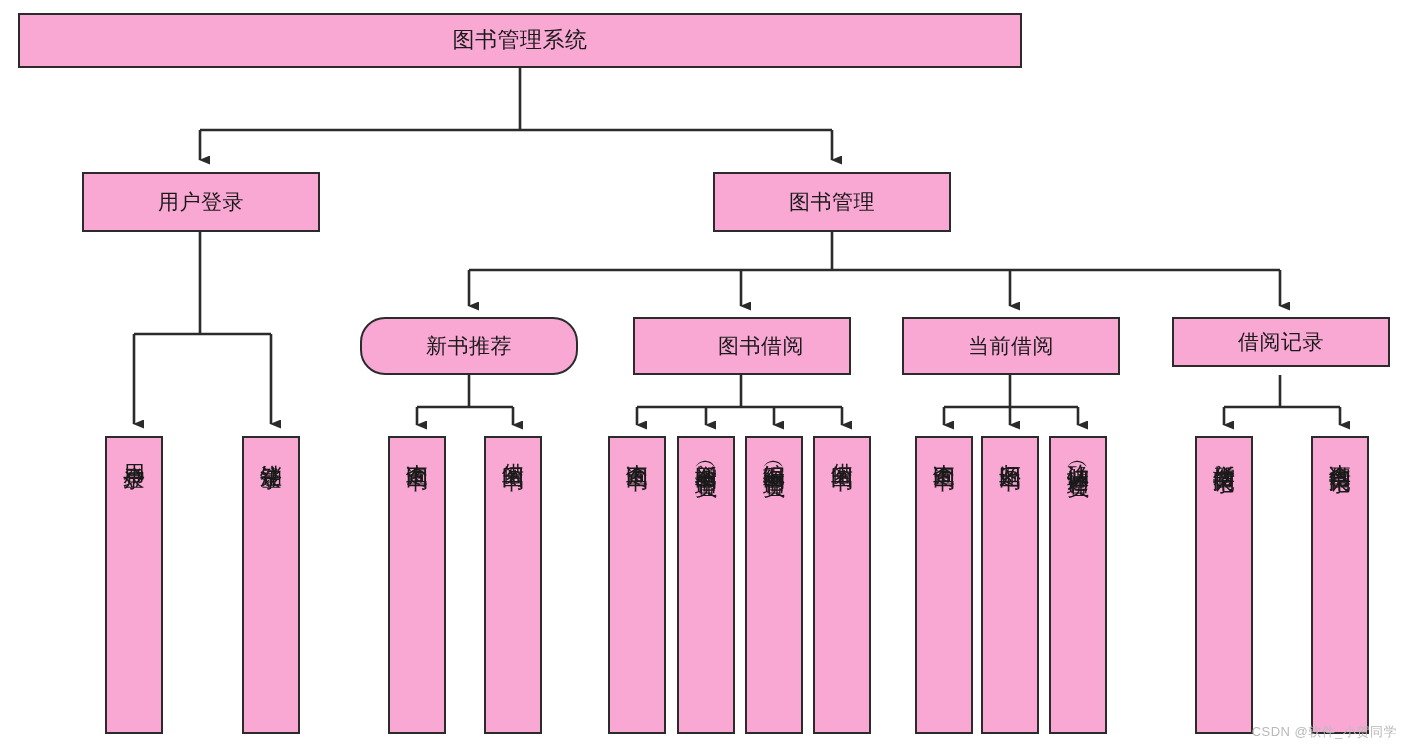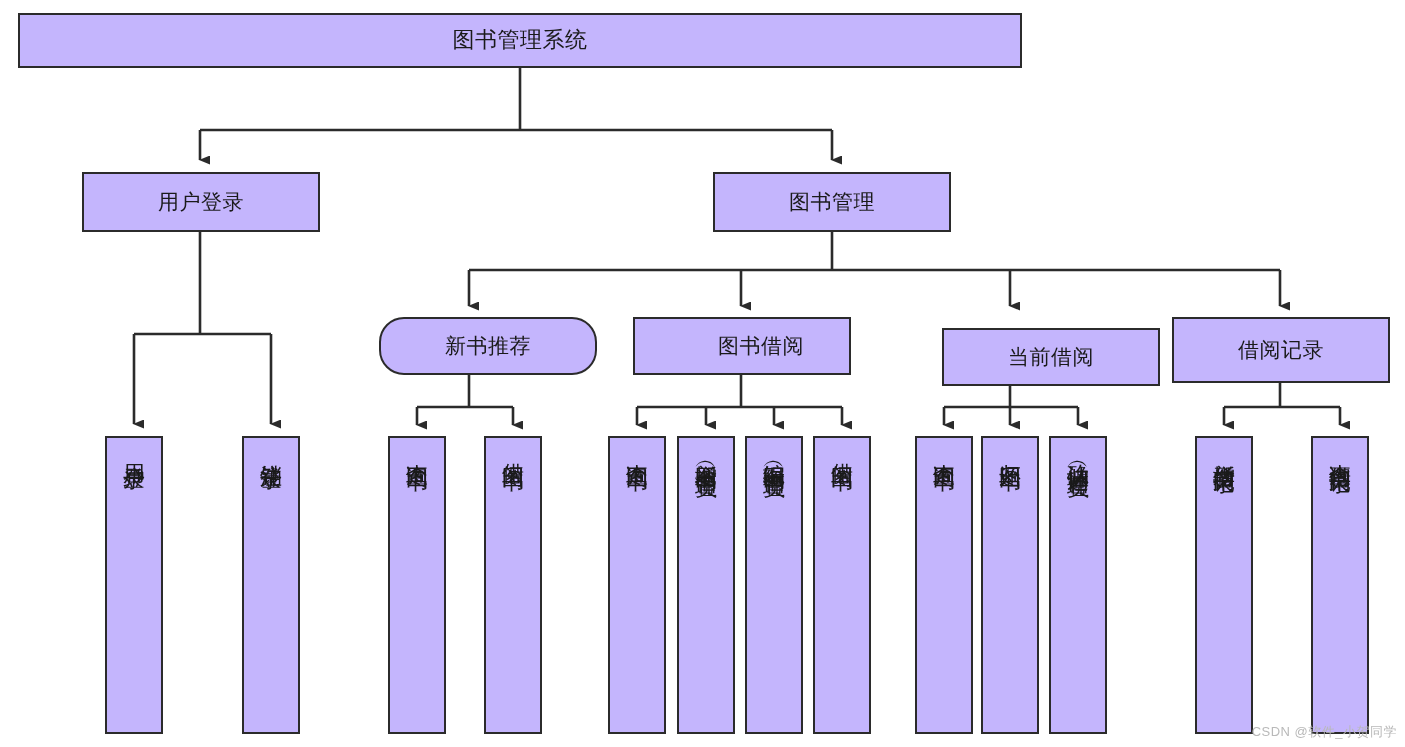--- a/index.html
+++ b/index.html
@@ -21,21 +21,21 @@
   #diagram-svg {
     position: absolute;
     left: 0;
     top: 0;
     width: 1405px;
     height: 747px;
   }
   .node {
     position: absolute;
     box-sizing: border-box;
-    background: #c4b5fd;
+    background: #f9a8d4;
     border: 2px solid #2b2b2b;
     display: flex;
     align-items: center;
     justify-content: center;
     color: #1a1a1a;
   }
   .node-label {
     display: block;
     text-align: center;
     line-height: 1.12;
@@ -139,33 +139,33 @@
   </div>
 
   <div class="node horiz" style="left:82px; top:172px; width:238px; height:60px;">
     <span class="node-label">用户登录</span>
   </div>
 
   <div class="node horiz" style="left:713px; top:172px; width:238px; height:60px;">
     <span class="node-label">图书管理</span>
   </div>
 
-  <div class="node horiz" style="left:379px; top:317px; width:218px; height:58px;border-radius:25px;">
+  <div class="node horiz" style="left:360px; top:317px; width:218px; height:58px;border-radius:25px;">
     <span class="node-label">新书推荐</span>
   </div>
 
   <div class="node horiz" style="left:633px; top:317px; width:218px; height:58px;padding-left:38px;">
     <span class="node-label">图书借阅</span>
   </div>
 
-  <div class="node horiz" style="left:902px; top:328px; width:218px; height:58px;margin-left:40px;">
+  <div class="node horiz" style="left:902px; top:317px; width:218px; height:58px;">
     <span class="node-label">当前借阅</span>
   </div>
 
-  <div class="node horiz" style="left:1172px; top:317px; width:218px; height:66px;">
+  <div class="node horiz" style="left:1172px; top:317px; width:218px; height:50px;">
     <span class="node-label">借阅记录</span>
   </div>
 
   <div class="node vert" style="left:105px; top:436px; width:58px; height:298px;">
     <span class="node-label">用户登录</span>
   </div>
 
   <div class="node vert" style="left:242px; top:436px; width:58px; height:298px;">
     <span class="node-label">注销登录</span>
   </div>

